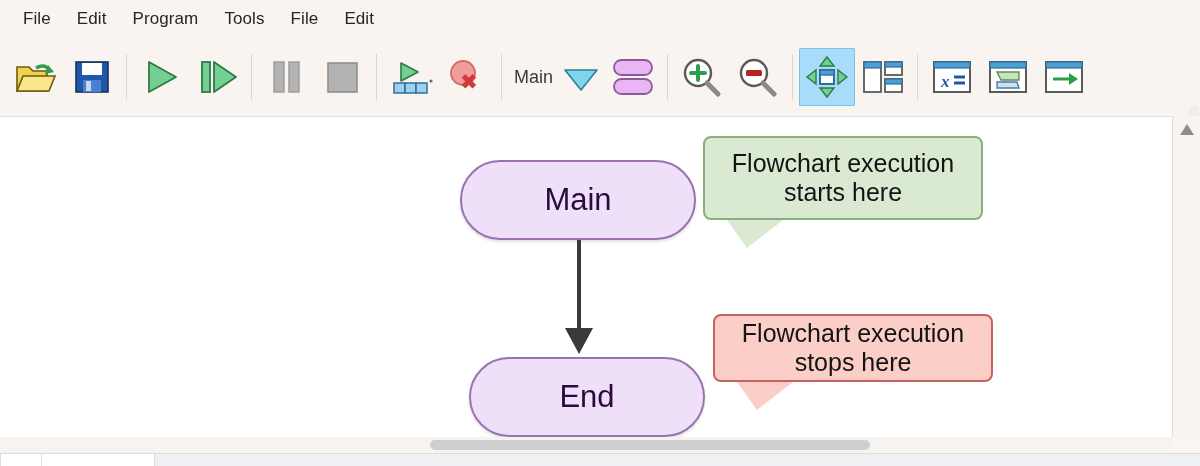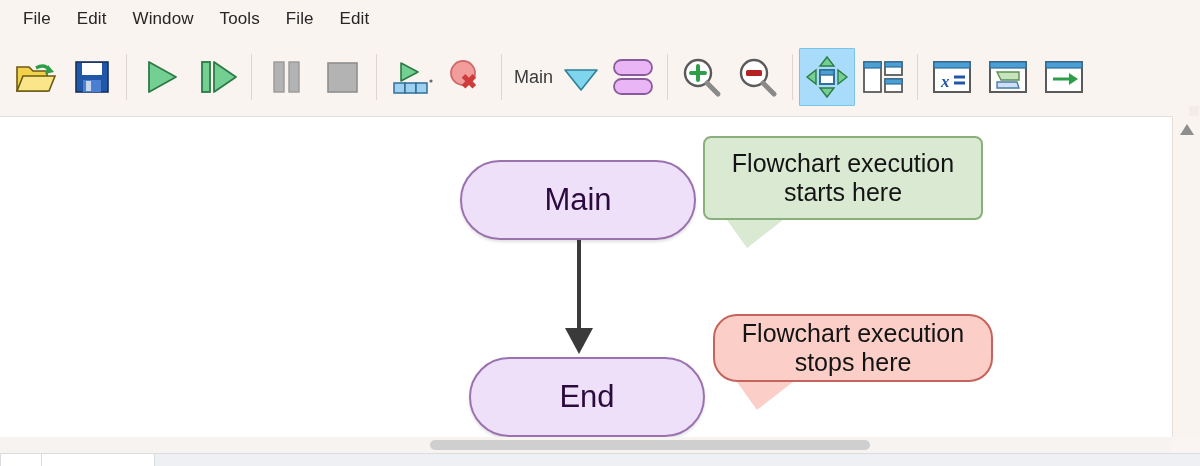--- a/index.html
+++ b/index.html
@@ -68,21 +68,21 @@
   .callout .tail{position:absolute;width:0;height:0;}
   #callout-start{left:703px;top:19px;width:280px;height:84px;
                  background:#d9e9d2;border-color:#89b07a;align-items:center;}
   #callout-start .tail{left:22px;top:82px;
      border-left:20px solid transparent;border-right:36px solid transparent;
      border-top:28px solid #d9e9d2;}
   #callout-start .tail-b{position:absolute;left:22px;top:82px;width:0;height:0;
      border-left:22px solid transparent;border-right:38px solid transparent;
      border-top:30px solid #89b07a;z-index:-1;}
   #callout-stop{left:713px;top:197px;width:280px;height:68px;
-                background:#fbcfc8;border-color:#c4645c;border-radius:24px;}
+                background:#fbcfc8;border-color:#c4645c;}
   #callout-stop .tail{left:22px;top:66px;
      border-left:20px solid transparent;border-right:36px solid transparent;
      border-top:28px solid #fbcfc8;}
   #callout-stop .tail-b{position:absolute;left:22px;top:66px;width:0;height:0;
      border-left:22px solid transparent;border-right:38px solid transparent;
      border-top:30px solid #c4645c;z-index:-1;}
 
   
   .vscroll{position:absolute;left:1172px;top:116px;width:28px;height:321px;background:#faf4f1;
            border-left:1px solid #e6dedb;}
@@ -97,21 +97,21 @@
   .edge-icon{position:absolute;left:1188px;top:60px;width:12px;height:40px;opacity:.22;}
 </style>
 </head>
 <body>
 
 <div class="app">
 
   <div class="menubar">
     <div class="menu-item">File</div>
     <div class="menu-item">Edit</div>
-    <div class="menu-item">Window</div>
+    <div class="menu-item">Program</div>
     <div class="menu-item">Tools</div>
     <div class="menu-item">File</div>
     <div class="menu-item">Edit</div>
   </div>
 
   <div class="toolbar">
 
     <div class="tb">
       <svg width="44" height="40" viewBox="0 0 44 40">
         <path d="M3 34 L3 10 L15 10 L19 14 L33 14 L33 34 Z" fill="#f2d24b" stroke="#6b5a12" stroke-width="1.6"></path>

